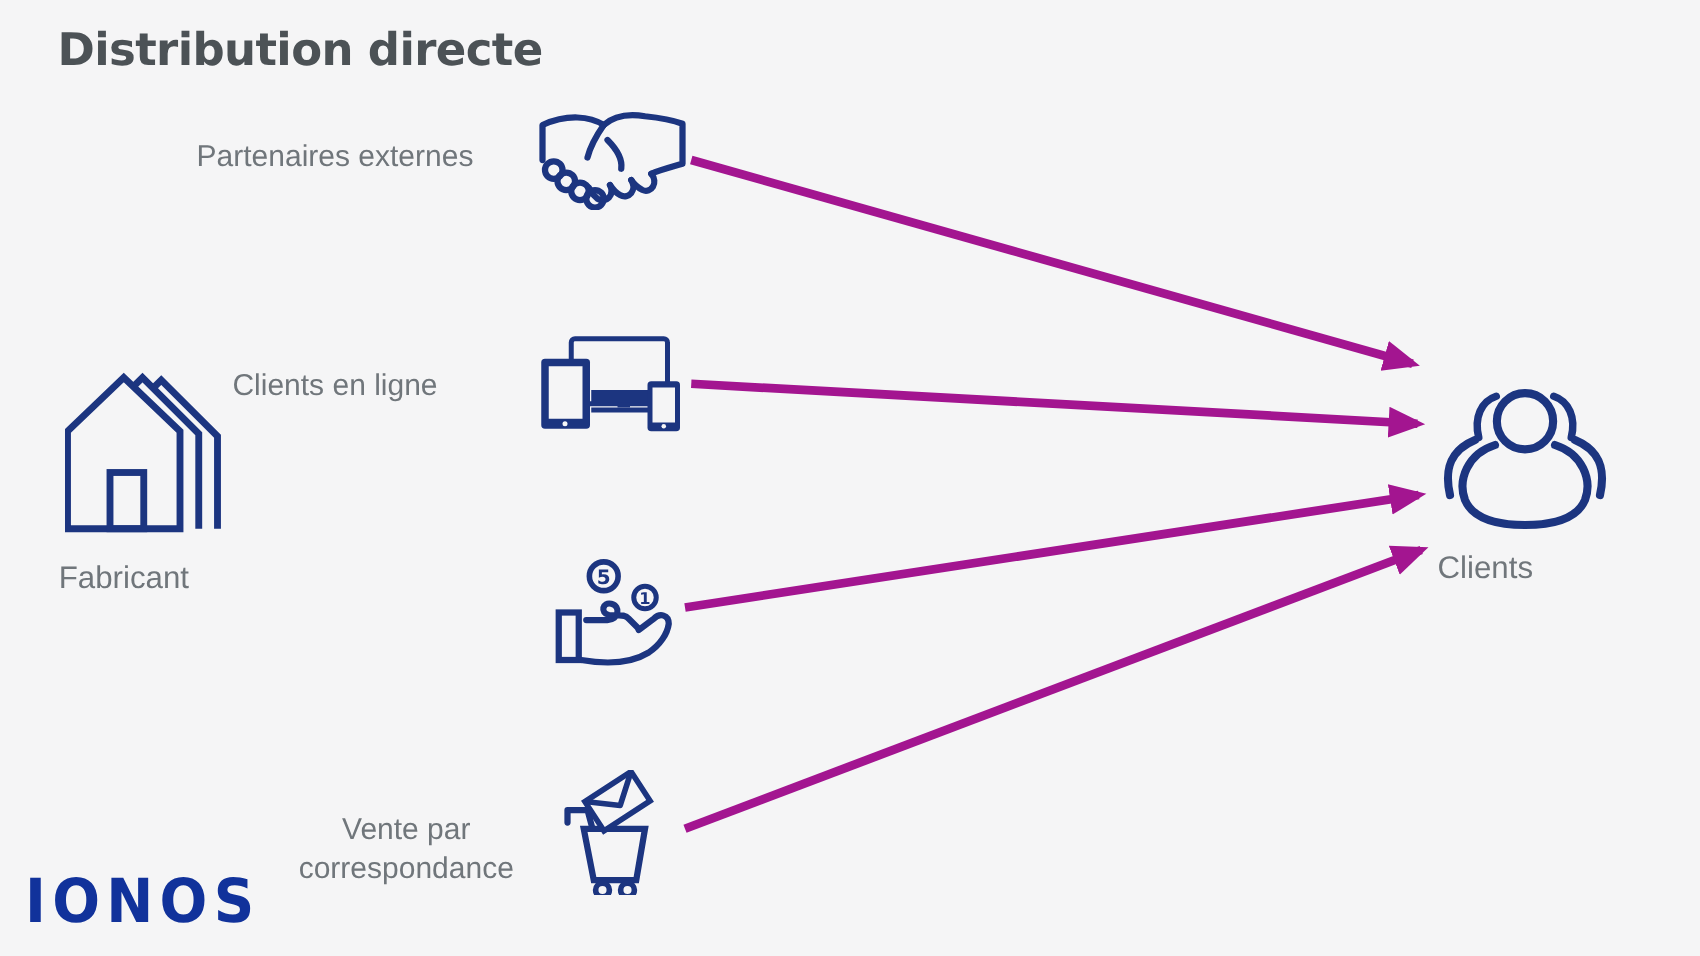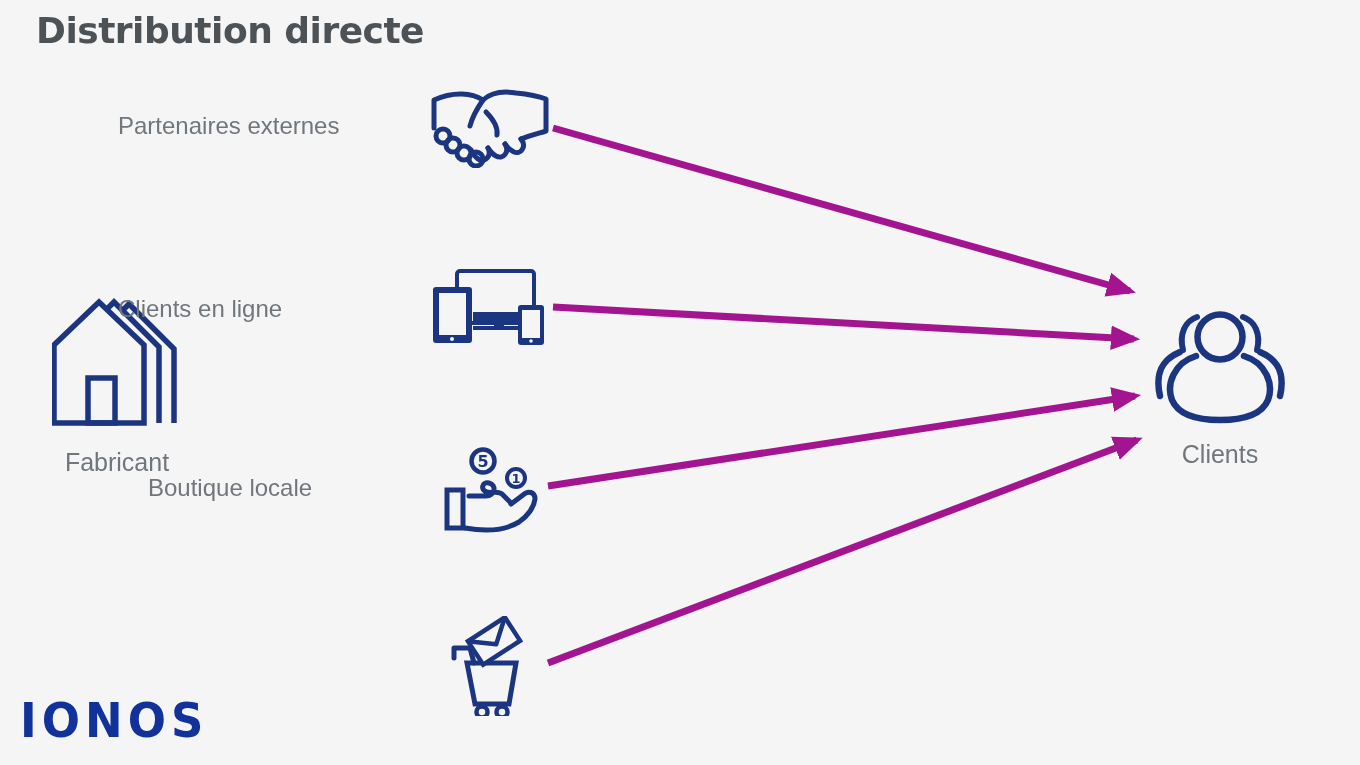--- a/index.html
+++ b/index.html
@@ -9,32 +9,32 @@
     --label:#70767b;
     --logo:#11329b;
     --bg:#f5f5f6;
   }
   html,body{margin:0;padding:0;}
   .canvas{
     position:relative;width:1360px;height:765px;background:var(--bg);
     overflow:hidden;font-family:"Liberation Sans",sans-serif;
   }
   .page-title{
-    position:absolute;left:36px;top:10px;margin:0;
+    position:absolute;left:36px;top:10px;margin:10px;
     font-family:"DejaVu Sans",sans-serif;font-weight:700;
     font-size:36px;color:var(--title);letter-spacing:-0.5px;
   }
   .arrows{position:absolute;left:0;top:0;z-index:1;}
   .icon{position:absolute;z-index:2;}
   .chan-label{
-    position:absolute;z-index:2;text-align:left;color:var(--label);
+    position:absolute;z-index:2;text-align:center;color:var(--label);
     font-size:24px;line-height:31px;
   }
   .node-label{
-    position:absolute;z-index:2;text-align:center;color:var(--label);
+    position:absolute;z-index:2;text-align:left;color:var(--label);
     font-size:25px;
   }
   .logo{
     position:absolute;left:20px;top:692px;z-index:2;
     font-family:"DejaVu Sans",sans-serif;font-weight:700;
     font-size:45px;letter-spacing:5px;color:var(--logo);
     transform:scaleY(1.08);transform-origin:top left;
   }
   .stroke{stroke:var(--navy);fill:none;}
   .fillnavy{fill:var(--navy);stroke:none;}
@@ -93,31 +93,31 @@
     <rect class="fillnavy" x="64" y="59" width="10" height="4"></rect>
     <rect class="fillnavy" x="43" y="63" width="46" height="4"></rect>
     <rect class="fillnavy" x="3" y="24" width="39" height="56" rx="3"></rect>
     <rect x="9" y="30" width="27" height="42" fill="#f5f5f6"></rect>
     <circle cx="22" cy="76" r="2" fill="#f5f5f6"></circle>
     <rect class="fillnavy" x="88" y="42" width="26" height="40" rx="3"></rect>
     <rect x="92" y="47" width="18" height="28" fill="#f5f5f6"></rect>
     <circle cx="101" cy="78" r="1.8" fill="#f5f5f6"></circle>
   </svg>
 
-  <div class="chan-label" style="left:148px;top:472px;width:282px">Boutique locale</div>
   <svg class="icon" style="left:443px;top:438px" width="105" height="95" viewBox="0 0 105 95">
     <rect class="stroke" stroke-width="5" x="4" y="52" width="16" height="38"></rect>
     <path class="stroke" stroke-width="5" stroke-linecap="round" stroke-linejoin="round" d="M26,58 L43,58 C52,58 54,47 46,45 C39,43.5 37,52 44,54 C50,55.5 56,52 60,57 L68,65"></path>
     <path class="stroke" stroke-width="5" stroke-linecap="round" stroke-linejoin="round" d="M22,90 C45,94 63,92 76,84 C85,78 91,69 92,61 C92,54 85,52 80,57 L68,66"></path>
     <circle class="stroke" stroke-width="4.5" cx="40" cy="23" r="11.5"></circle>
     <text class="cointext" x="40" y="29" font-size="16" text-anchor="middle">5</text>
     <circle class="stroke" stroke-width="4" cx="73" cy="40" r="9"></circle>
     <text class="cointext" x="73" y="45" font-size="13" text-anchor="middle">1</text>
   </svg>
 
+  <div class="chan-label" style="left:220px;top:648px;width:210px">Vente par correspondance</div>
   <svg class="icon" style="left:450px;top:616px" width="80" height="100" viewBox="0 0 80 100">
     <path class="stroke" stroke-width="5" stroke-linecap="round" stroke-linejoin="round" d="M4,42 L4,32 L20,32 L24,47"></path>
     <path class="stroke" stroke-width="5" stroke-linejoin="miter" d="M17,47 L66,47 L59,88 L25,88 Z"></path>
     <circle class="stroke" stroke-width="4.5" cx="32" cy="96" r="5.5"></circle>
     <circle class="stroke" stroke-width="4.5" cx="52" cy="96" r="5.5"></circle>
     <g transform="translate(44,25) rotate(-33)">
       <rect x="-22" y="-14" width="44" height="28" fill="#f5f5f6" stroke="#1c3580" stroke-width="4.5"></rect>
       <path class="stroke" stroke-width="4.5" stroke-linejoin="round" d="M-22,-14 L0,4 L22,-14"></path>
     </g>
   </svg>

